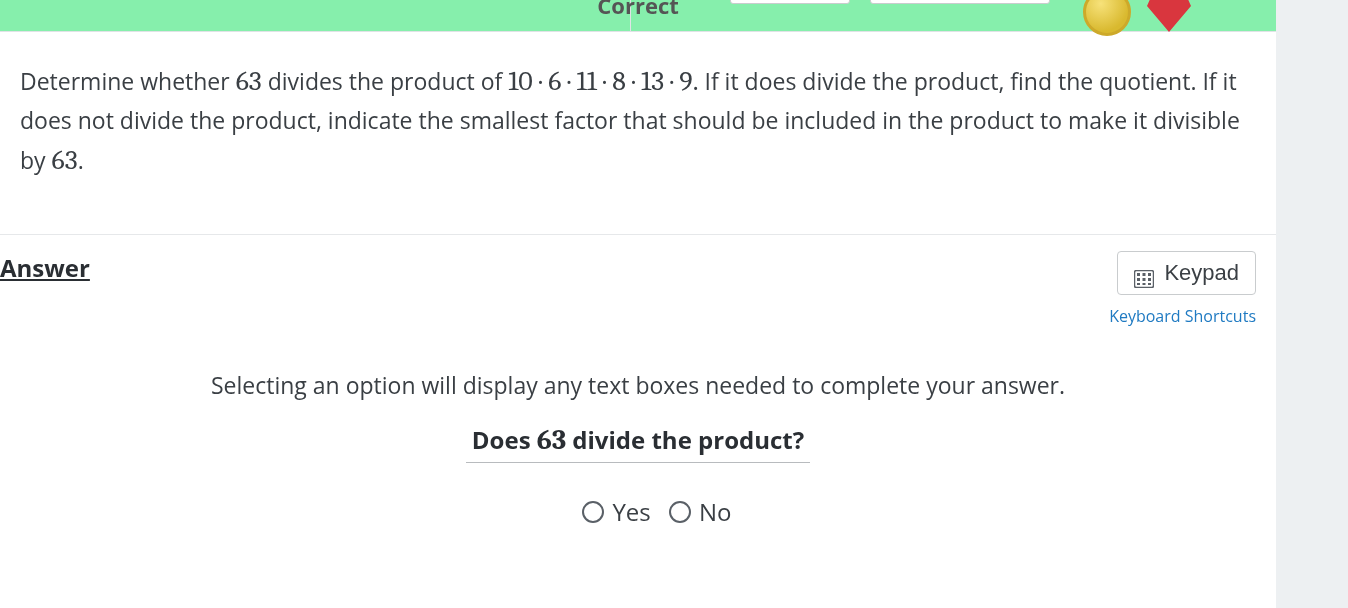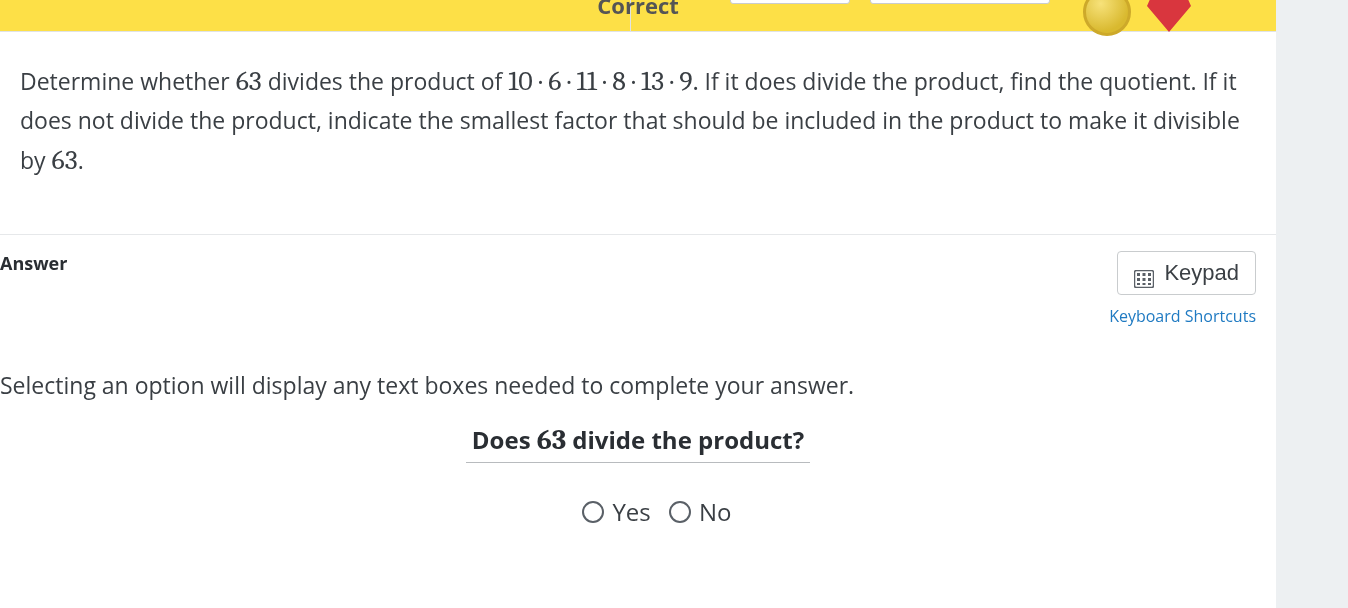--- a/index.html
+++ b/index.html
@@ -12,21 +12,21 @@
     color: #333;
   }
   .page {
     background: #fff;
     width: 1276px;
     min-height: 608px;
     position: relative;
   }
   .topbar {
     height: 32px;
-    background: #fde047;
+    background: #86efac;
     border-bottom: 1px solid #e0e3e6;
     position: relative;
   }
   .topbar-center {
     position: absolute;
     left: 50%;
     transform: translateX(-50%);
     top: -10px;
     font-weight: 700;
     color: #555;
@@ -78,22 +78,23 @@
     font-size: 28px;
   }
   .answer-header {
     display: flex;
     justify-content: space-between;
     align-items: flex-start;
     padding: 16px 20px 0 0;
   }
   .answer-title {
     font-weight: 700;
-    font-size: 18px;
+    font-size: 24px;
     color: #2a2e33;
+    text-decoration: underline;
   }
   .right-tools { text-align: right; }
   .keypad-btn {
     display: inline-flex;
     align-items: flex-end;
     gap: 10px;
     border: 1px solid #c9ccce;
     border-radius: 4px;
     padding: 8px 16px;
     font-size: 22px;
@@ -109,20 +110,21 @@
     display: block;
     margin-top: 10px;
     color: #1f7ac2;
     font-size: 16px;
     text-decoration: none;
   }
   .instruction {
     padding: 42px 0 0 0;
     font-size: 23px;
     color: #3a3f44;
+    text-align: center;
   }
   .sub-question {
     text-align: center;
     margin-top: 22px;
     padding-bottom: 6px;
   }
   .sub-question-inner {
     display: inline-block;
     font-weight: 700;
     font-size: 24px;

